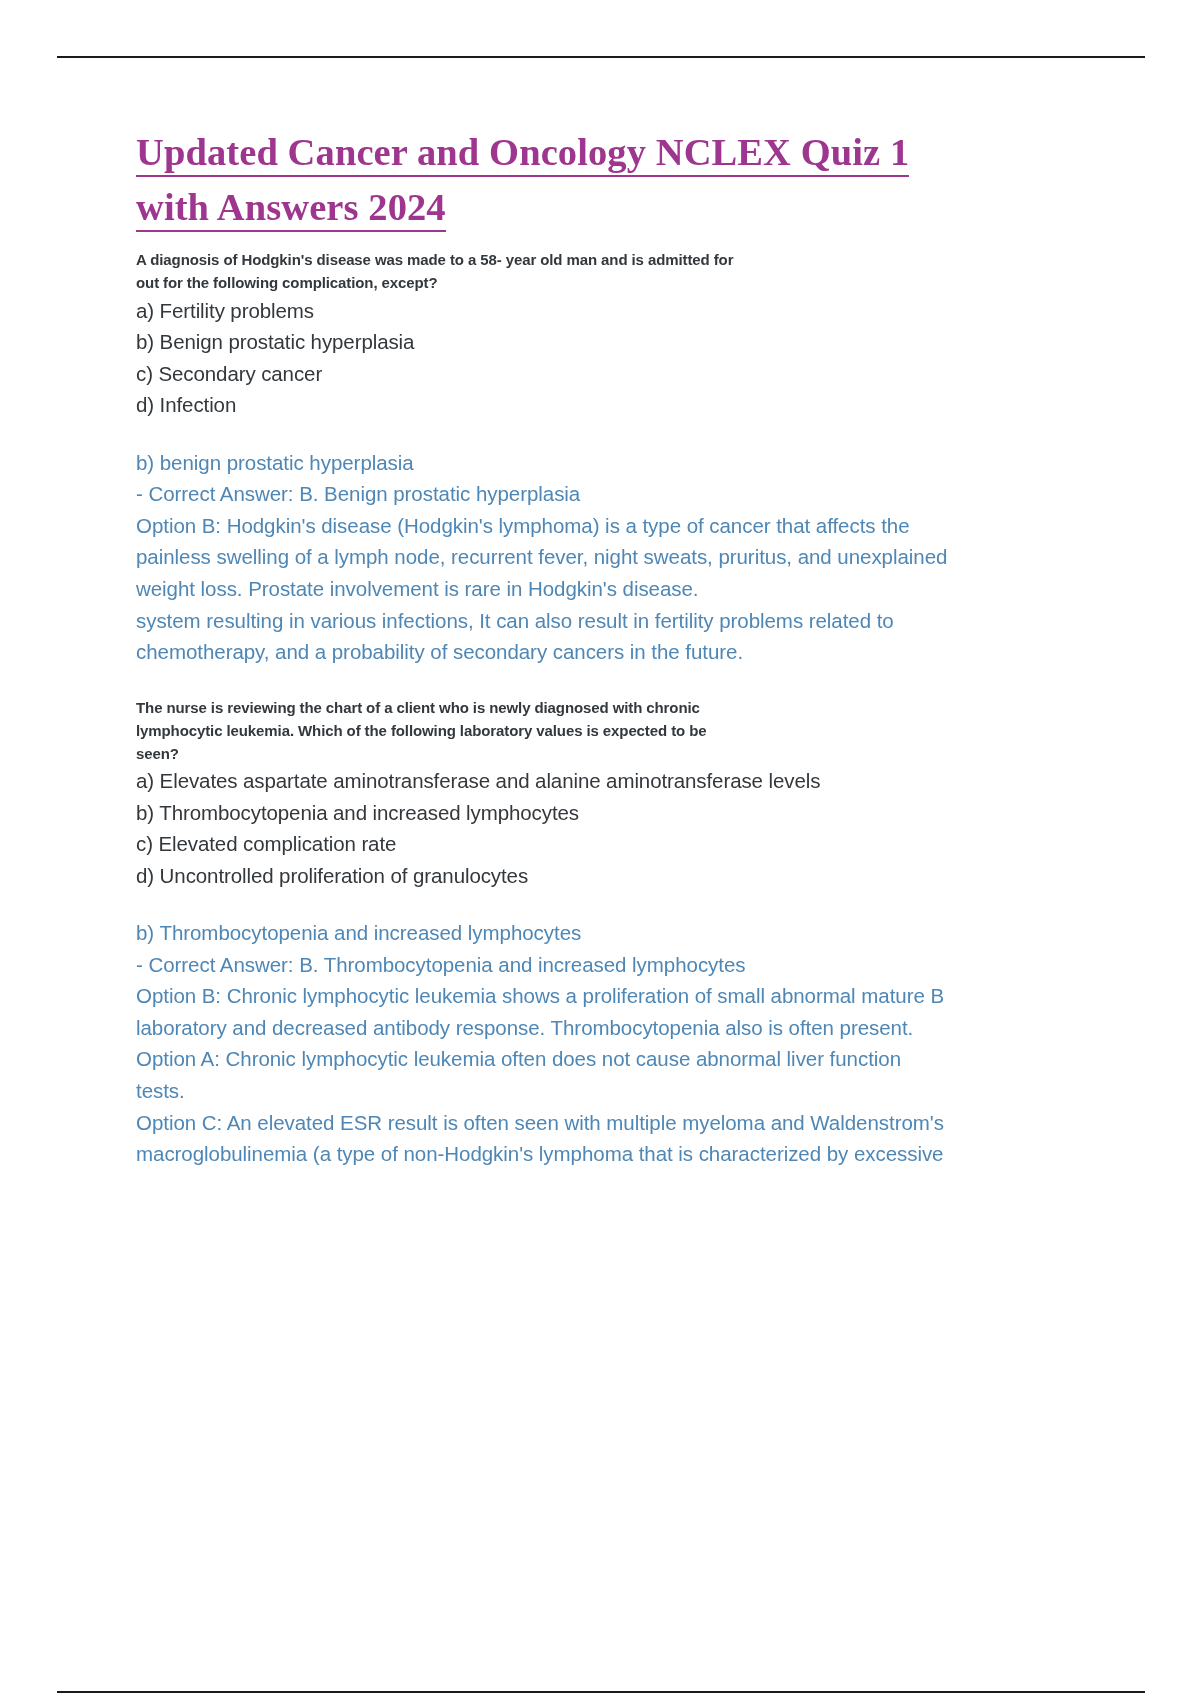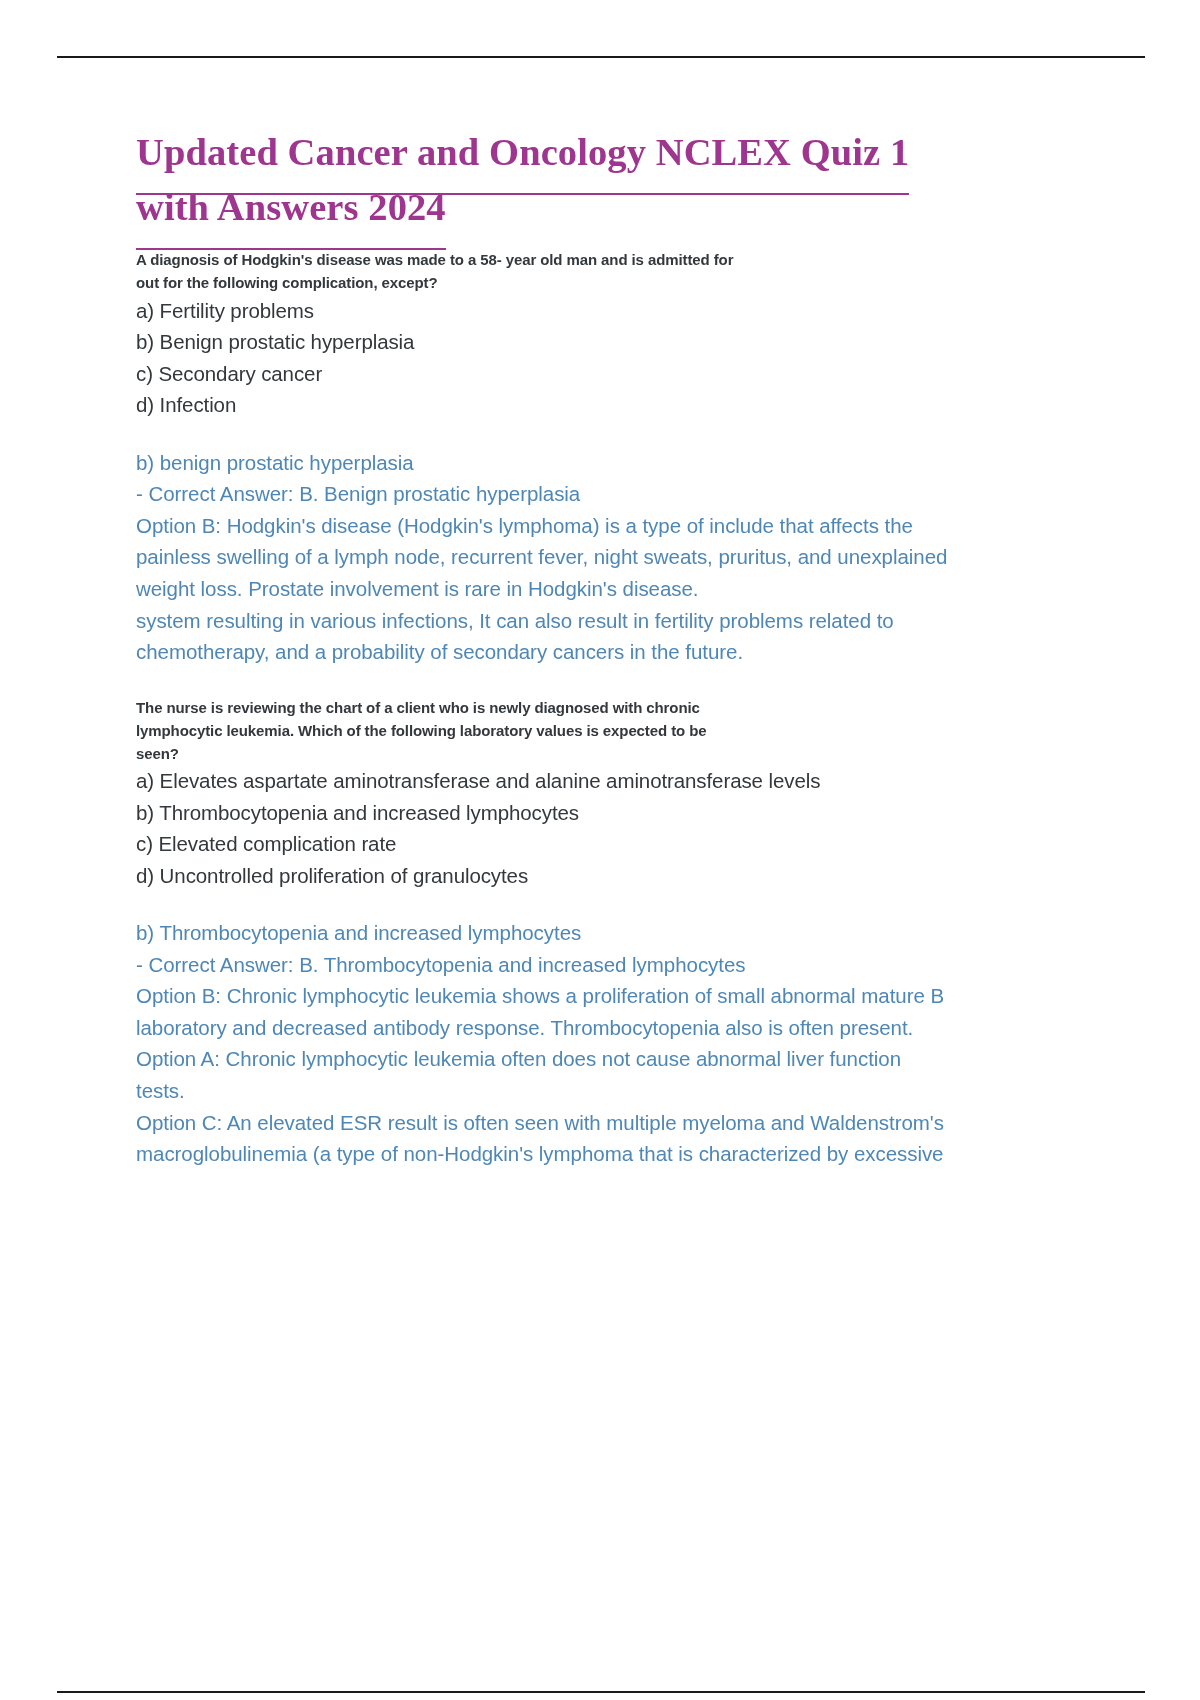--- a/index.html
+++ b/index.html
@@ -39,21 +39,21 @@
     color: #9E358E;
     line-height: 1.42;
     margin: 0 0 6px 0;
     letter-spacing: 0.1px;
   }
   .doc-title .tl {
     display: inline;
     border-bottom: 2.5px solid #9E358E;
     box-decoration-break: clone;
     -webkit-box-decoration-break: clone;
-    padding-bottom: 20px;
+    padding-bottom: 2px;
   }
 
   .q-block {
     margin-top: 14px;
   }
   .q-line {
     font-size: 15px;
     font-weight: 700;
     color: #33383D;
     line-height: 1.54;
@@ -94,21 +94,21 @@
       <div class="q-line">out for the following complication, except?</div>
       <div class="opt-line">a) Fertility problems</div>
       <div class="opt-line">b) Benign prostatic hyperplasia</div>
       <div class="opt-line">c) Secondary cancer</div>
       <div class="opt-line">d) Infection</div>
     </div>
 
     <div class="a-block">
       <div class="a-line">b) benign prostatic hyperplasia</div>
       <div class="a-line">- Correct Answer: B. Benign prostatic hyperplasia</div>
-      <div class="a-line">Option B: Hodgkin's disease (Hodgkin's lymphoma) is a type of include that affects the</div>
+      <div class="a-line">Option B: Hodgkin's disease (Hodgkin's lymphoma) is a type of cancer that affects the</div>
       <div class="a-line">painless swelling of a lymph node, recurrent fever, night sweats, pruritus, and unexplained</div>
       <div class="a-line">weight loss. Prostate involvement is rare in Hodgkin's disease.</div>
       <div class="a-line">system resulting in various infections, It can also result in fertility problems related to</div>
       <div class="a-line">chemotherapy, and a probability of secondary cancers in the future.</div>
     </div>
 
     <div class="q-block" style="margin-top:28px;">
       <div class="q-line">The nurse is reviewing the chart of a client who is newly diagnosed with chronic</div>
       <div class="q-line">lymphocytic leukemia. Which of the following laboratory values is expected to be</div>
       <div class="q-line">seen?</div>

